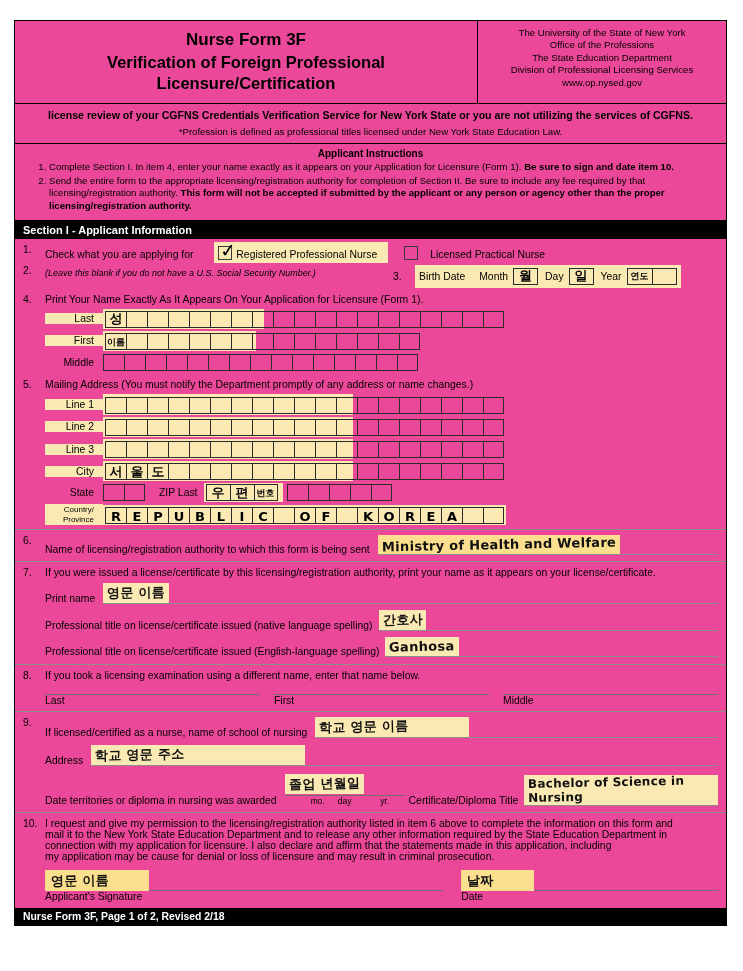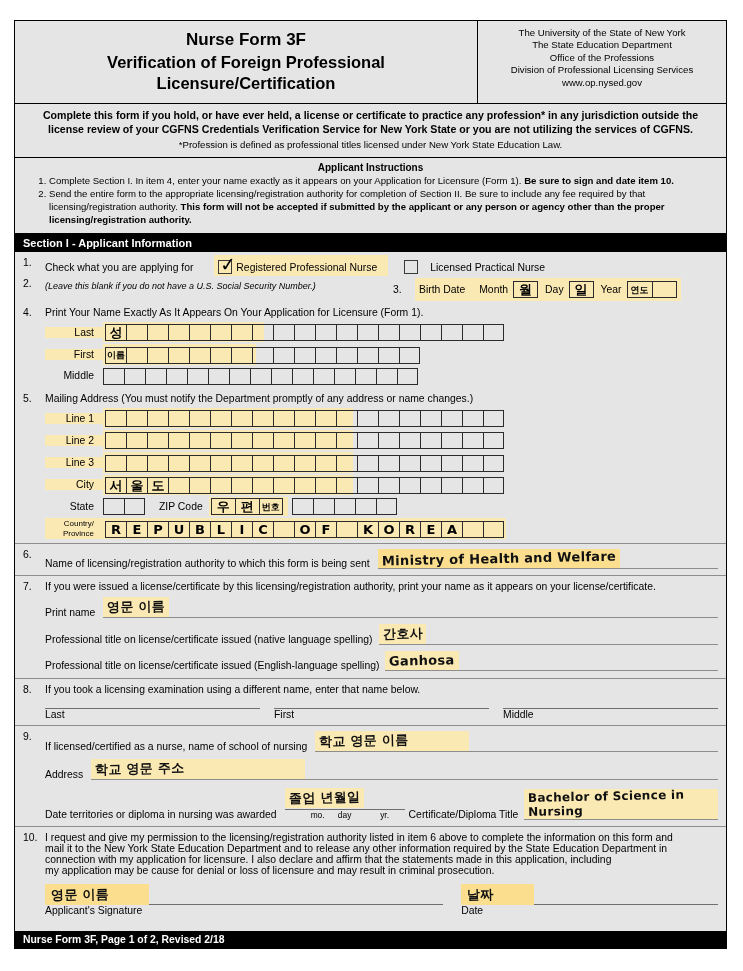--- a/index.html
+++ b/index.html
@@ -7,21 +7,21 @@
     width:743px;height:971px;
     font-family:"Liberation Sans", sans-serif;
     color:#000;
     -webkit-font-smoothing:antialiased;
   }
   .page{
     position:absolute;left:14px;top:20px;
     width:713px;
     border:1px solid #000;
     box-sizing:border-box;
-    background:#e5e5e5;
+    background:#ec4899;
   }
   
   .hdr{display:flex;border-bottom:1px solid #000;}
   .hdr-left{
     flex:1;text-align:center;padding:8px 6px 9px 6px;
     border-right:1px solid #000;
   }
   .hdr-title1{font-size:17px;font-weight:bold;line-height:21px;}
   .hdr-title2{font-size:16.5px;font-weight:bold;line-height:21px;margin-top:2px;}
   .hdr-right{
@@ -122,29 +122,28 @@
 
 <div class="page">
 
   <div class="hdr">
     <div class="hdr-left">
       <div class="hdr-title1">Nurse Form 3F</div>
       <div class="hdr-title2">Verification of Foreign Professional Licensure/Certification</div>
     </div>
     <div class="hdr-right">
       <div>The University of the State of New York</div>
+      <div>Office of the Professions</div>
       <div>The State Education Department</div>
-      <div>Office of the Professions</div>
       <div>Division of Professional Licensing Services</div>
       <div>www.op.nysed.gov</div>
     </div>
   </div>
 
   <div class="notice">
-    <p>Complete this form if you hold, or have ever held, a license or certificate to practice any profession* in any jurisdiction outside the</p>
     <p>license review of your CGFNS Credentials Verification Service for New York State or you are not utilizing the services of CGFNS.</p>
     <p class="star">*Profession is defined as professional titles licensed under New York State Education Law.</p>
   </div>
 
   <div class="instr">
     <div class="instr-title">Applicant Instructions</div>
     <ol>
       <li><span>Complete Section I. In item 4, enter your name exactly as it appears on your Application for Licensure (Form 1). </span><span class="b">Be sure to sign and date item 10.</span></li>
       <li><span>Send the entire form to the appropriate licensing/registration authority for completion of Section II. Be sure to include any fee required by that licensing/registration authority. </span><span class="b">This form will not be accepted if submitted by the applicant or any person or agency other than the proper licensing/registration authority.</span></li>
     </ol>
@@ -386,21 +385,21 @@
               </span></span>
           </div>
         </div>
 
       <div class="namerow">
         <span class="fieldlabel">State</span>
         <span class="comb" id="state-comb">
             <span class="cell" style="width: 21px;"></span>
             <span class="cell" style="width: 21px;"></span>
           </span>
-        <span class="lbl" style="margin-left:14px;">ZIP Code</span>
+        <span class="lbl" style="margin-left:14px;">ZIP Last</span>
         <span class="hl" style="padding:1px 5px 1px 2px;margin-left:6px;display:inline-flex;align-items:center;">
           <span class="comb" id="zip1-comb">
               <span class="cell" style="width: 24px;">
                 <span class="hw">우</span>
               </span>
               <span class="cell" style="width: 24px;">
                 <span class="hw">편</span>
               </span>
               <span class="cell" style="width: 24px;">
                 <span class="hw" style="font-size: 9px;">번호</span>
@@ -604,14 +603,14 @@
           <div style="height:20px;">
             <span class="hl-strong" style="display:inline-block;padding:1px 40px 1px 6px;"><span class="hand">날짜</span></span>
           </div>
           <div class="sig-line"></div>
           <div class="lbl">Date</div>
         </div>
       </div>
     </div>
   </div>
 
-  <div class="footer" style="margin-top:13px;">Nurse Form 3F, Page 1 of 2, Revised 2/18</div>
+  <div class="footer" style="margin-top:4px;">Nurse Form 3F, Page 1 of 2, Revised 2/18</div>
 </div>
 
 </body></html>

